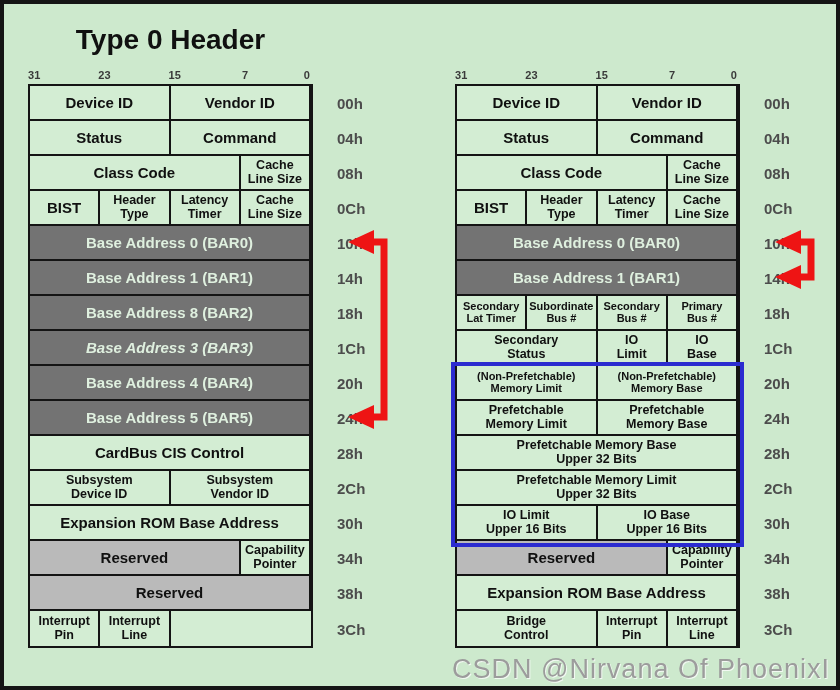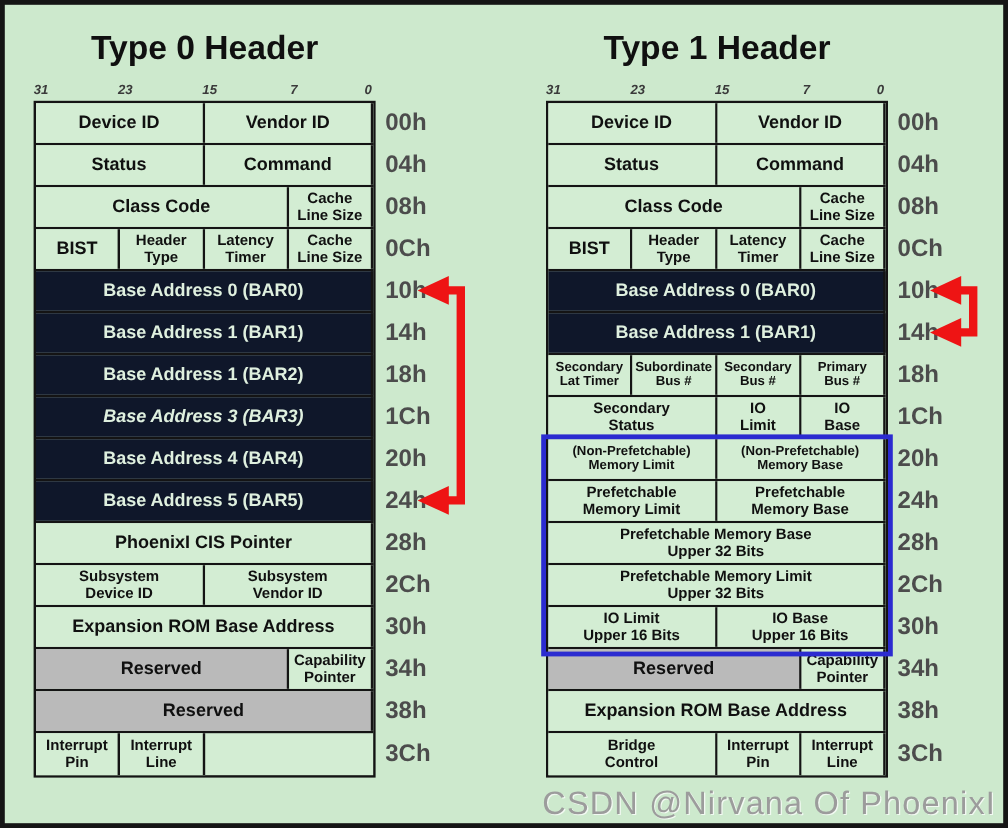--- a/index.html
+++ b/index.html
@@ -16,41 +16,41 @@
     position:absolute;top:84px;width:285px;height:564px;box-sizing:border-box;
     border:2px solid #141414;background:#d3edd3;
   }
   .htable .title{
     position:absolute;top:-62px;left:-10px;right:-10px;margin:0;
     text-align:center;font-size:28px;font-weight:bold;color:#101010;letter-spacing:0px;
   }
   .ruler{position:absolute;top:-17px;left:0;right:0;height:15px;}
   .ruler span{
     position:absolute;transform:translateX(-50%);
-    font-size:11px;font-weight:bold;color:#3a3a3a;white-space:nowrap;font-style:italic;
+    font-size:11px;font-weight:bold;color:#3a3a3a;white-space:nowrap;
   }
   .row{
     position:relative;display:flex;height:35px;box-sizing:border-box;
     border-bottom:2px solid #141414;
   }
   .row:last-child{border-bottom:none;}
   .cell{
     box-sizing:border-box;display:flex;align-items:center;justify-content:center;
     text-align:center;border-right:2px solid #141414;
     font-weight:bold;color:#101010;font-size:15px;line-height:1.05;
     white-space:pre-line;background:#d3edd3;padding:0 1px;
   }
   .cell:last-child{border-right:none;}
   .cell.multi{font-size:12.5px;}
   .cell.small{font-size:11px;}
-  .cell.red{background:#0f172a;color:#dff0df;font-size:15px;}
+  .cell.red{background:#737373;color:#dff0df;font-size:15px;}
   .cell.gray{background:#bababa;}
   .offset{
-    position:absolute;left:100%;margin-left:10px;top:50%;transform:translateY(-50%);
-    font-size:20px;font-weight:bold;color:#4c4c4c;white-space:nowrap;
+    position:absolute;left:100%;margin-left:26px;top:50%;transform:translateY(-50%);
+    font-size:15px;font-weight:bold;color:#4c4c4c;white-space:nowrap;
   }
   .blue-box{
     position:absolute;left:-6px;width:calc(100% + 12px);box-sizing:border-box;
     border:4px solid #2b2bd0;z-index:6;pointer-events:none;
   }
   #arrow-overlay{position:absolute;inset:0;z-index:5;pointer-events:none;}
   .watermark{
     position:absolute;right:10px;top:654px;
     font-size:27px;font-weight:normal;color:#9c9c9c;
     text-shadow:1px 1px 0 #f2f9f2;letter-spacing:1px;
@@ -99,37 +99,37 @@
       </div>
       <div class="row">
         <div class="cell red" style="width: 100%;">Base Address 0 (BAR0)</div>
         <span class="offset">10h</span>
       </div>
       <div class="row">
         <div class="cell red" style="width: 100%;">Base Address 1 (BAR1)</div>
         <span class="offset">14h</span>
       </div>
       <div class="row">
-        <div class="cell red" style="width: 100%;">Base Address 1 (BAR2)</div>
+        <div class="cell red" style="width: 100%;">Base Address 8 (BAR2)</div>
         <span class="offset">18h</span>
       </div>
       <div class="row">
         <div class="cell red" style="width: 100%; font-style: italic;">Base Address 3 (BAR3)</div>
         <span class="offset">1Ch</span>
       </div>
       <div class="row">
         <div class="cell red" style="width: 100%;">Base Address 4 (BAR4)</div>
         <span class="offset">20h</span>
       </div>
       <div class="row">
         <div class="cell red" style="width: 100%;">Base Address 5 (BAR5)</div>
         <span class="offset">24h</span>
       </div>
       <div class="row">
-        <div class="cell" style="width: 100%;">PhoenixI CIS Pointer</div>
+        <div class="cell" style="width: 100%;">CardBus CIS Control</div>
         <span class="offset">28h</span>
       </div>
       <div class="row">
         <div class="cell multi" style="width: 50%;">Subsystem
 Device ID</div>
         <div class="cell multi" style="width: 50%;">Subsystem
 Vendor ID</div>
         <span class="offset">2Ch</span>
       </div>
       <div class="row">
@@ -150,21 +150,20 @@
         <div class="cell multi" style="width: 25%;">Interrupt
 Pin</div>
         <div class="cell multi" style="width: 25%;">Interrupt
 Line</div>
         <span class="offset">3Ch</span>
       </div>
     </div>
 </section>
 
 <section class="htable" style="left:455px">
-  <h2 class="title">Type 1 Header</h2>
   <div class="ruler">
       <span style="left: 1.5%;">31</span>
       <span style="left: 26.5%;">23</span>
       <span style="left: 51.5%;">15</span>
       <span style="left: 76.5%;">7</span>
       <span style="left: 98.5%;">0</span>
     </div>
   <div class="rows">
       <div class="row">
         <div class="cell" style="width: 50%;">Device ID</div>

